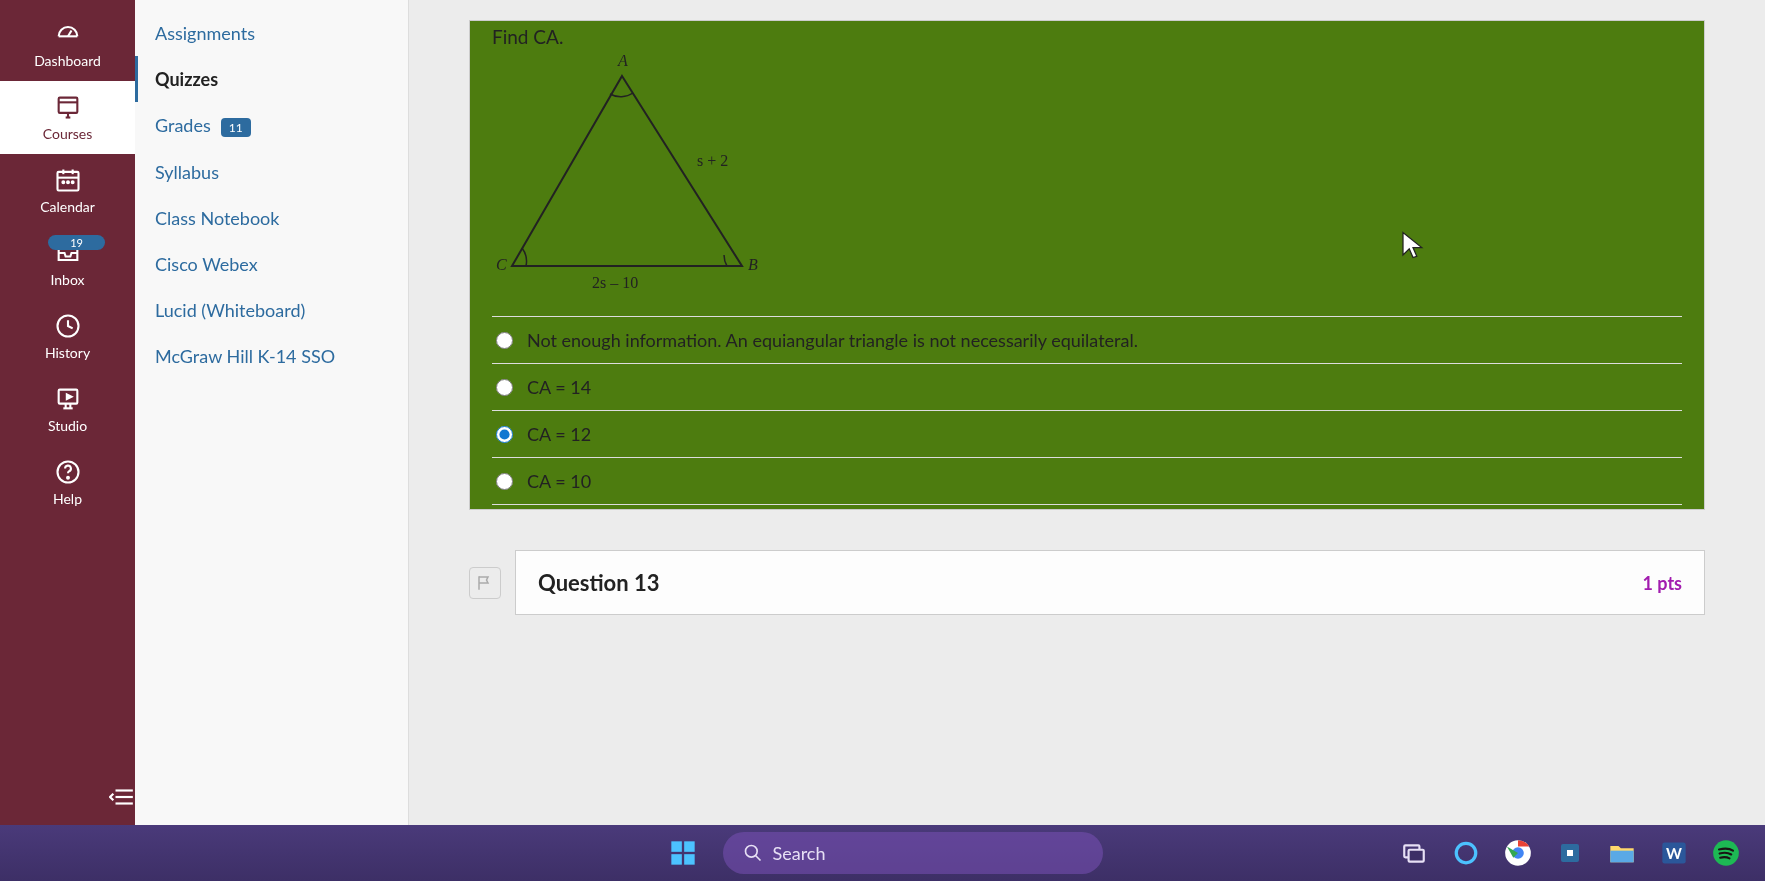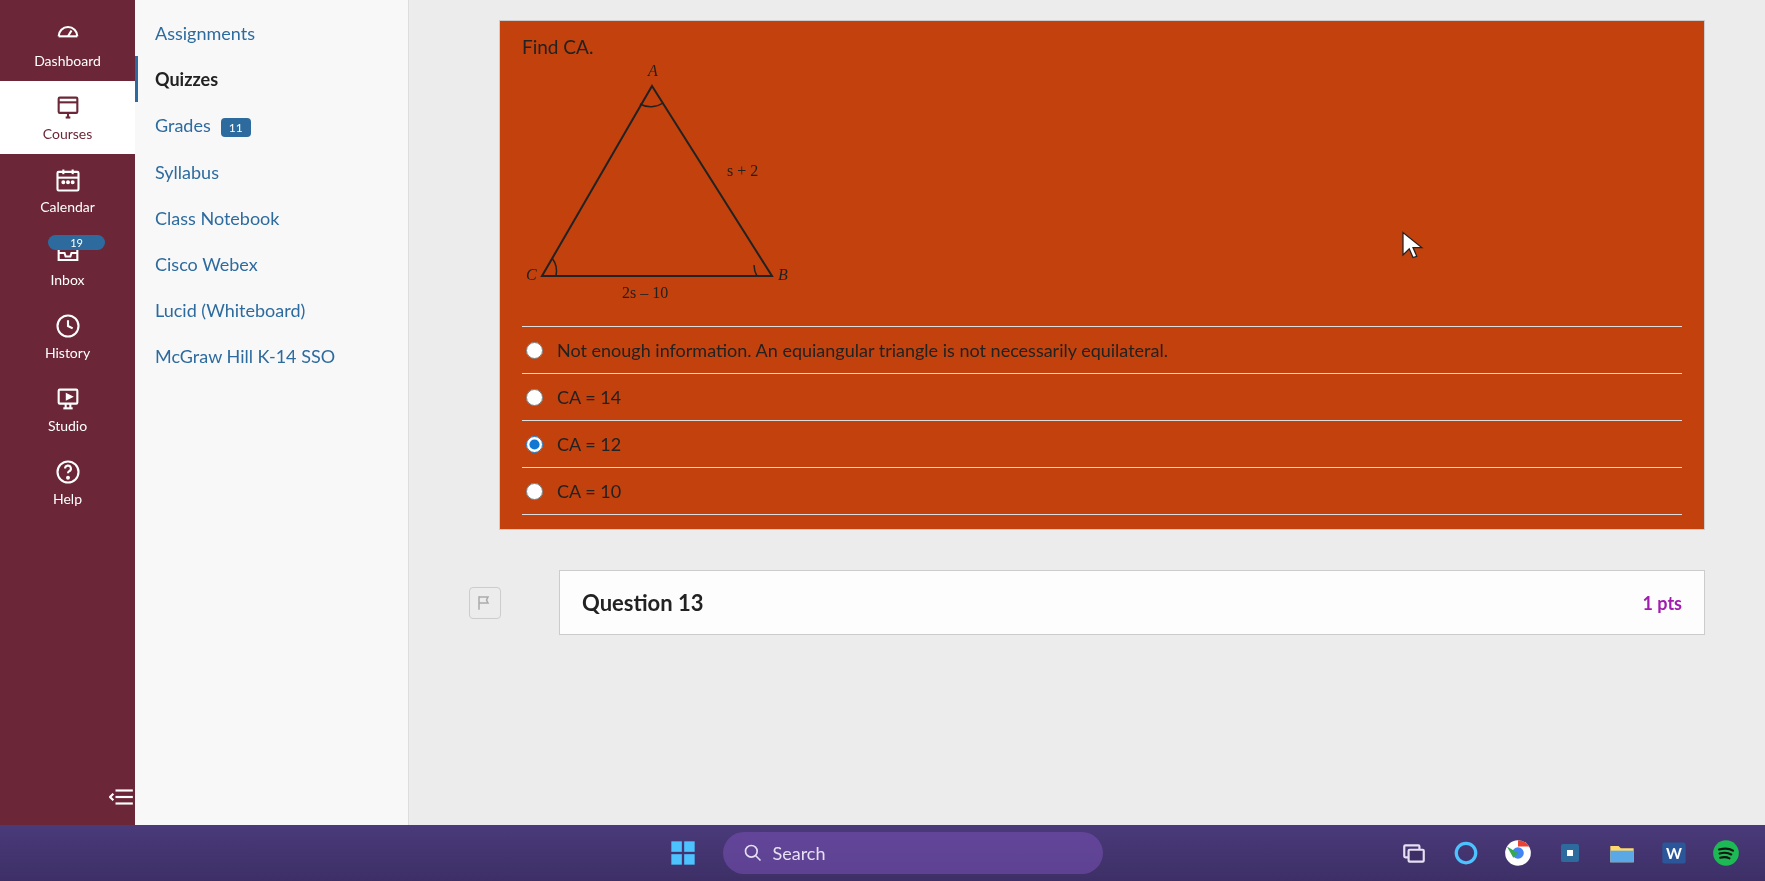--- a/index.html
+++ b/index.html
@@ -16,37 +16,37 @@
 .rail-collapse { margin-top: auto; padding: 18px 0; font-size: 22px; color: #fff; cursor: pointer; }
 
 
 .coursenav { width: 274px; background: #f8f8f8; border-right: 1px solid #ddd; padding: 10px 0; flex-shrink: 0; }
 .coursenav a { display: block; padding: 12px 20px; color: #2d6b9f; font-size: 18px; text-decoration: none; position: relative; }
 .coursenav a.active { color: #222; font-weight: 700; border-left: 3px solid #2d6b9f; padding-left: 17px; }
 .coursenav .pill { display: inline-block; background: #2d6b9f; color: #fff; font-size: 12px; border-radius: 4px; padding: 2px 8px; margin-left: 10px; vertical-align: middle; }
 
 
 .main { flex: 1; overflow: auto; padding: 20px 60px; background: #ececec; }
-.question-card { background: #c2410c; border: 1px solid #ccc; padding: 14px 22px; margin-bottom: 40px; margin-left: 30px; }
+.question-card { background: #4d7c0f; border: 1px solid #ccc; padding: 4px 22px; margin-bottom: 40px; }
 .q-prompt { font-size: 19px; color: #222; margin-bottom: 8px; }
 
 .figure { position: relative; width: 300px; height: 250px; margin: 0 0 10px 0; }
 .figure svg { position: absolute; top: 0; left: 0; }
 .fig-label { position: absolute; font-size: 16px; font-style: italic; font-family: "Times New Roman", serif; color: #222; }
 
 .choices { margin-top: 10px; }
 .choice { display: flex; align-items: center; padding: 12px 4px; border-top: 1px solid #ddd; font-size: 18px; color: #222; cursor: pointer; }
 .choice:last-child { border-bottom: 1px solid #ddd; }
 .choice input { width: 17px; height: 17px; margin-right: 14px; accent-color: #1177d1; }
 
 .next-q { background: #fdfdfd; border: 1px solid #ccc; padding: 18px 22px; display: flex; justify-content: space-between; align-items: center; }
 .next-q .qtitle { font-size: 22px; font-weight: 700; color: #222; }
 .next-q .pts { font-size: 18px; font-weight: 700; color: #a21caf; }
 .flag { width: 32px; height: 32px; border: 1px solid #ccc; border-radius: 4px; margin-right: 14px; display: inline-flex; align-items: center; justify-content: center; color: #aaa; cursor: pointer; }
-.next-row { display: flex; align-items: center; gap: 44px; }
+.next-row { display: flex; align-items: center; }
 
 
 .taskbar { position: absolute; left: 0; right: 0; bottom: 0; height: 56px; background: linear-gradient(180deg, #4a3a7a 0%, #3d2f66 100%); display: flex; align-items: center; padding: 0 12px; }
 .tb-center { position: absolute; left: 50%; transform: translateX(-50%); display: flex; align-items: center; gap: 20px; }
 .start { width: 40px; height: 40px; display: flex; align-items: center; justify-content: center; cursor: pointer; border-radius: 6px; }
 .searchbox { display: flex; align-items: center; background: rgba(120,80,180,0.55); border-radius: 22px; height: 42px; padding: 0 20px; width: 380px; color: #e7e0f5; cursor: text; }
 .searchbox svg { margin-right: 10px; }
 .searchbox span { font-size: 18px; }
 .tb-right { margin-left: auto; display: flex; align-items: center; gap: 18px; position: absolute; right: 22px; }
 .tb-icon { width: 34px; height: 34px; display: flex; align-items: center; justify-content: center; cursor: pointer; border-radius: 6px; }

